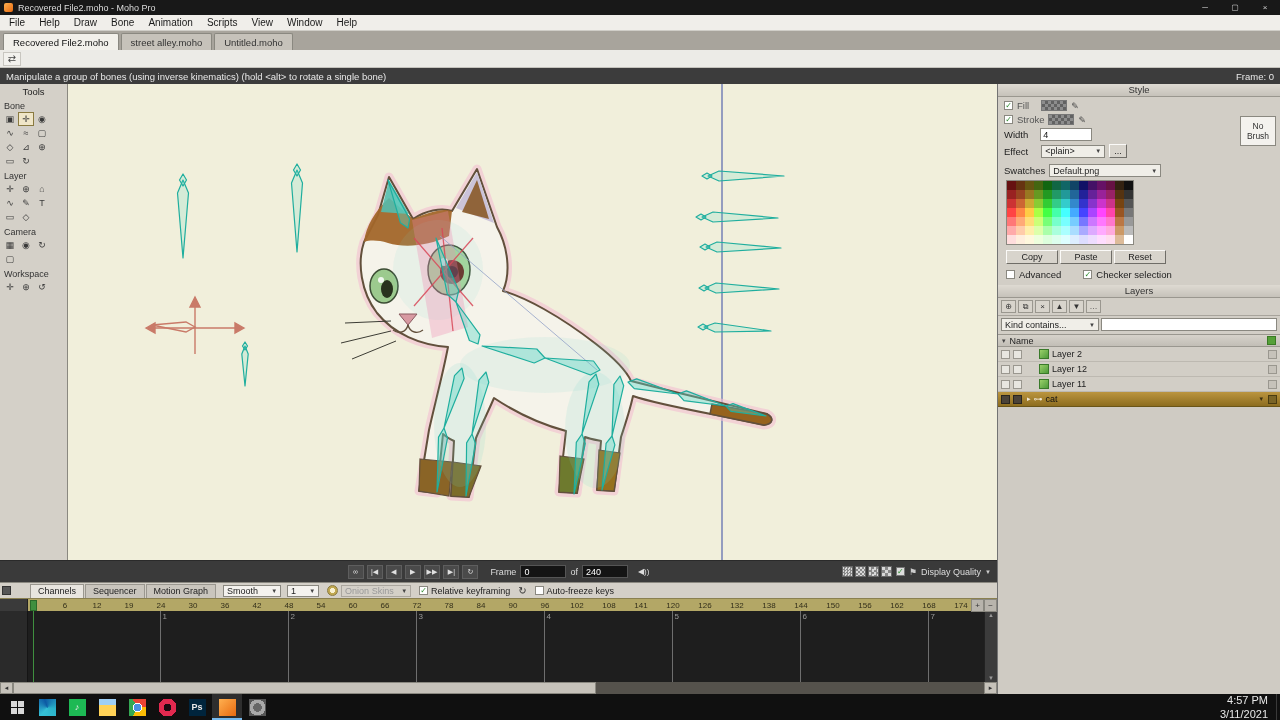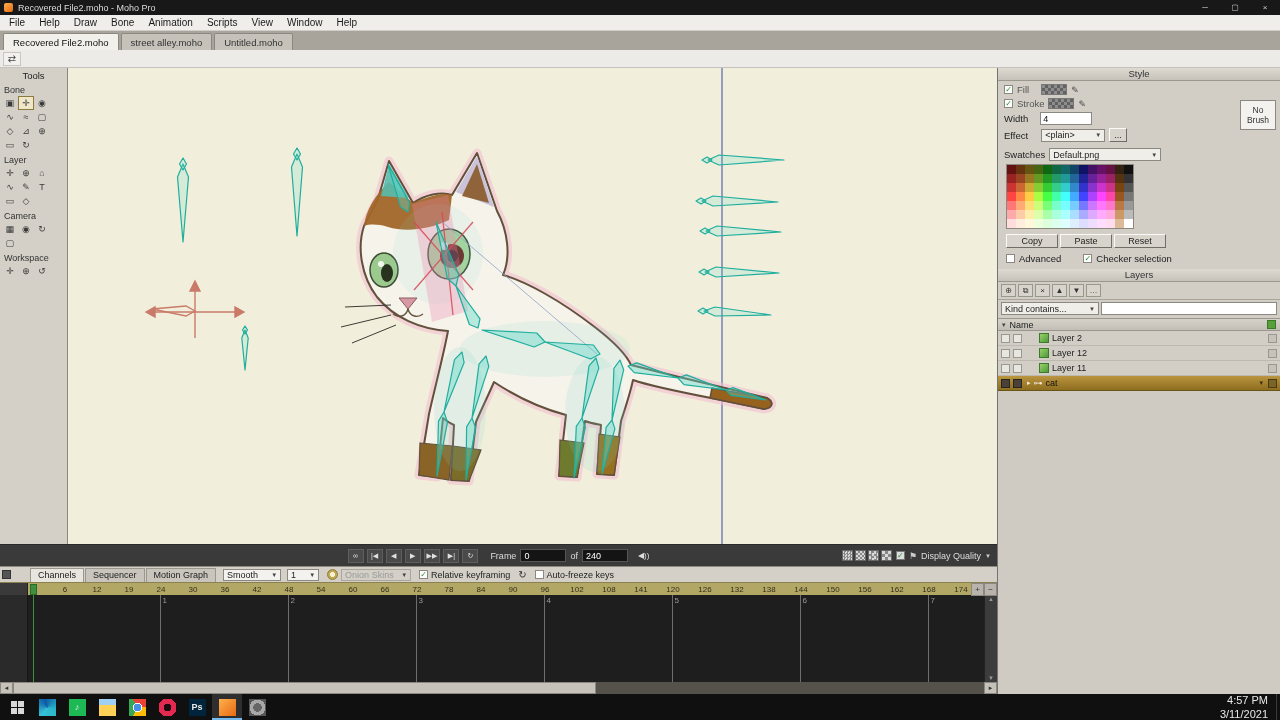--- a/index.html
+++ b/index.html
@@ -246,20 +246,24 @@
       <div class="tab">
         <span>Untitled.moho</span>
 
       </div>
     </div>
 
   <div class="toolbar-row">
     <div class="tb-btn">⇄</div>
   </div>
 
+  <div class="hintbar">
+    <span>Manipulate a group of bones (using inverse kinematics) (hold &lt;alt&gt; to rotate a single bone)</span>
+    <span class="frame-ind">Frame: 0</span>
+  </div>
 
   <div class="workspace">
     <div class="left-col">
 
       <div class="canvas-row">
 
         <div class="tools-panel">
           <div class="tools-title">Tools</div>
           <div class="tool-section-label">Bone</div>
           <div class="tool-grid">

